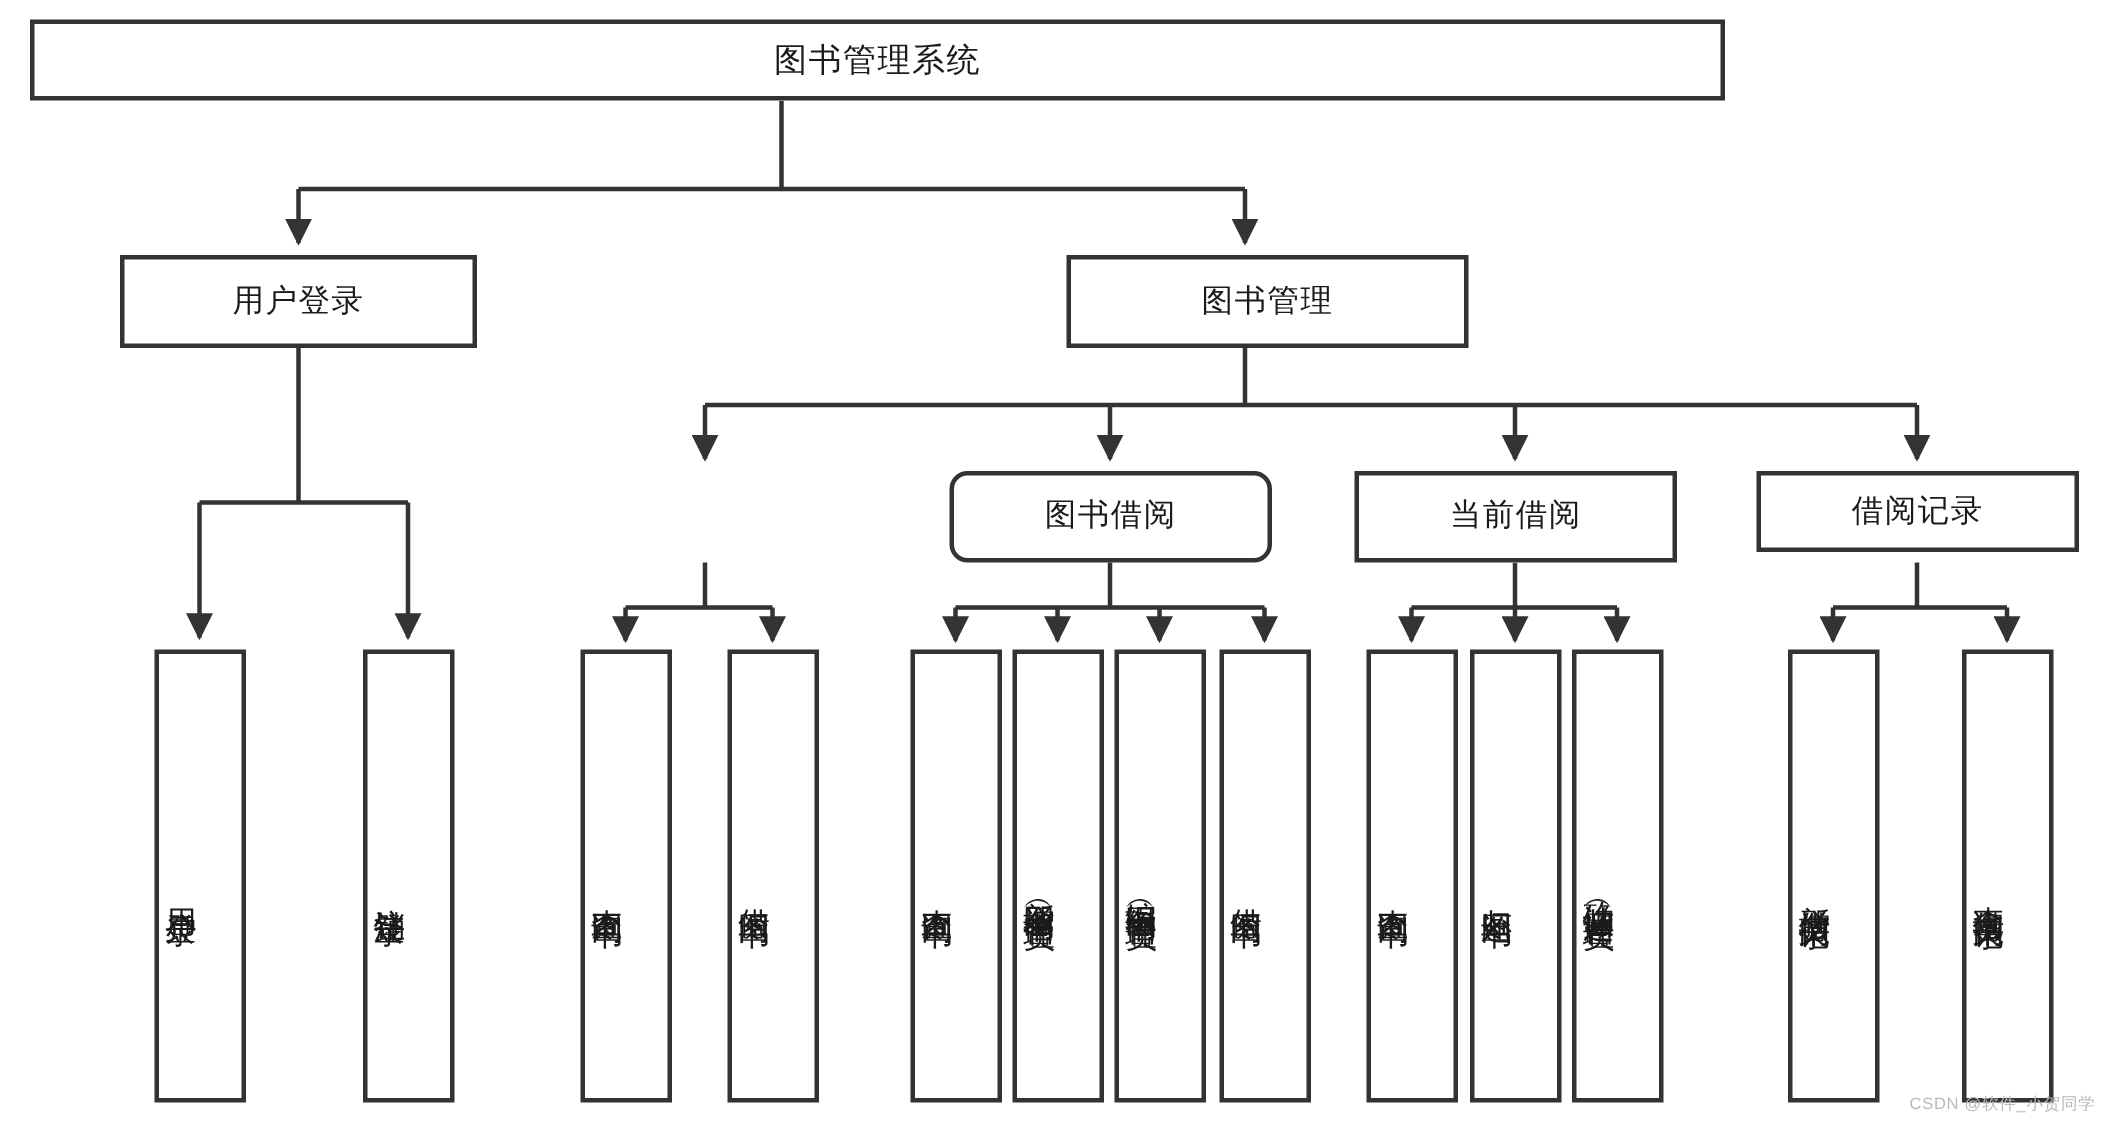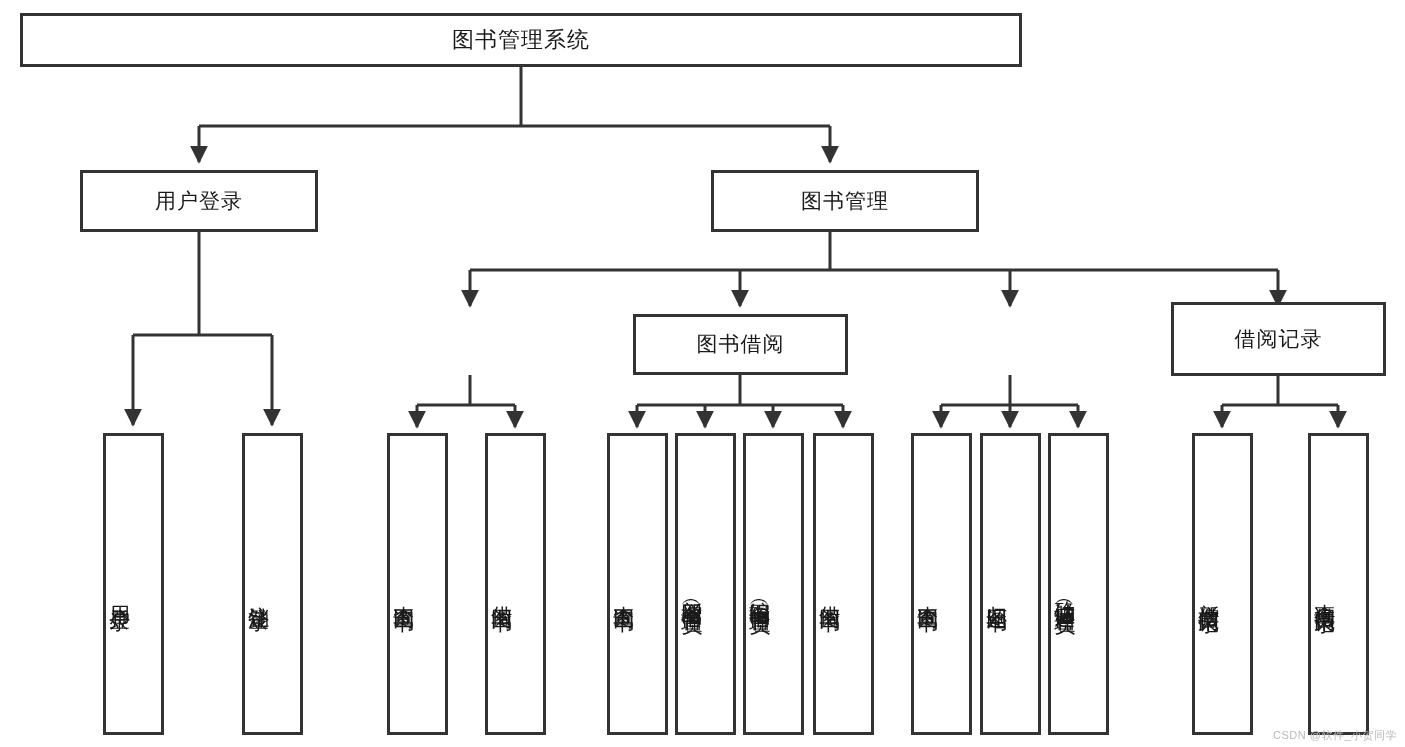--- a/index.html
+++ b/index.html
@@ -120,35 +120,38 @@
       <path d="M 1010 405 L 1010 427" marker-end="url(#arrow)"></path>
       <path d="M 1078 405 L 1078 427" marker-end="url(#arrow)"></path>
 
       <path d="M 1278 375 L 1278 405"></path>
       <path d="M 1222 405 L 1338 405"></path>
       <path d="M 1222 405 L 1222 427" marker-end="url(#arrow)"></path>
       <path d="M 1338 405 L 1338 427" marker-end="url(#arrow)"></path>
     </g>
   </svg>
 
-  <div class="node root horizontal" style="left:20px; top:13px; width:1002px; height:54px;">
+  <div class="node root horizontal" style="left:20px; top:13px; width:1130px; height:54px;">
     <span class="node-label">图书管理系统</span>
   </div>
 
   <div class="node horizontal" style="left:80px; top:170px; width:238px; height:62px;">
     <span class="node-label">用户登录</span>
   </div>
   <div class="node horizontal" style="left:711px; top:170px; width:268px; height:62px;">
     <span class="node-label">图书管理</span>
   </div>
 
-  <div class="node horizontal" style="left:633px; top:314px; width:215px; height:61px;">
+  <div class="node horizontal" style="left:633px; top:314px; width:215px; height:61px;border-radius:12px;">
     <span class="node-label">图书借阅</span>
   </div>
-  <div class="node horizontal" style="left:1171px; top:302px; width:215px; height:74px;">
+  <div class="node horizontal" style="left:903px; top:314px; width:215px; height:61px;">
+    <span class="node-label">当前借阅</span>
+  </div>
+  <div class="node horizontal" style="left:1171px; top:314px; width:215px; height:54px;">
     <span class="node-label">借阅记录</span>
   </div>
 
   <div class="node vertical" style="left:103px; top:433px; width:61px; height:302px;">
     <span class="node-label">用户登录</span>
   </div>
   <div class="node vertical" style="left:242px; top:433px; width:61px; height:302px;">
     <span class="node-label">注销登录</span>
   </div>
 

